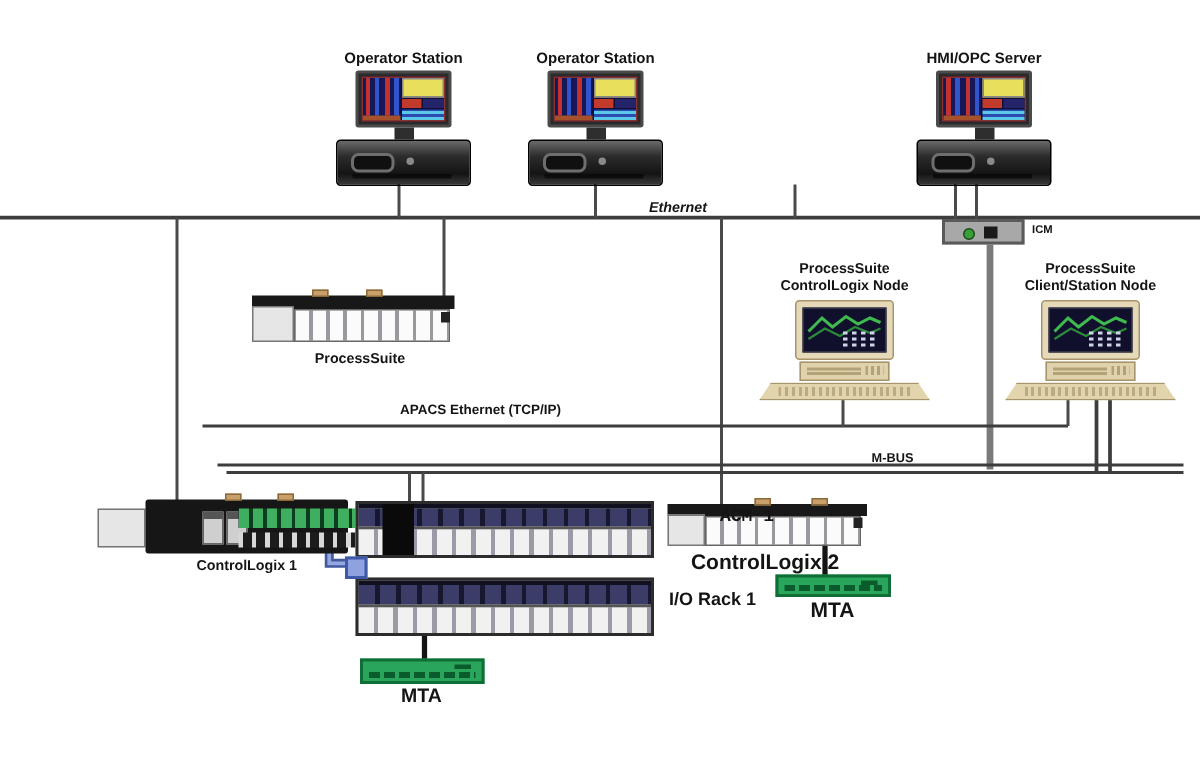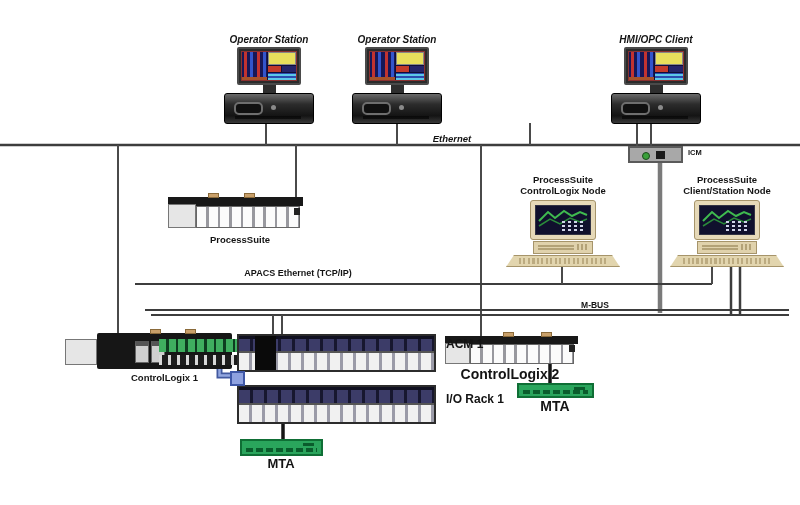--- a/index.html
+++ b/index.html
@@ -4,21 +4,21 @@
 <style>
   html,body{margin:0;padding:0;background:#fff;}
   .canvas{position:relative;width:800px;height:505px;background:#ffffff;overflow:hidden;
           font-family:"Liberation Sans",sans-serif;}
   .wires{position:absolute;left:0;top:0;z-index:1;}
   .comp{position:absolute;z-index:2;}
   .lbl{position:absolute;z-index:4;color:#141414;font-weight:bold;text-align:center;white-space:nowrap;}
 
   
   .ws{width:96px;text-align:center;}
-  .ws-label{font-size:10px;font-weight:bold;color:#141414;height:13px;line-height:12px;white-space:nowrap;font-style:italic;}
+  .ws-label{font-size:10px;font-weight:bold;color:#141414;height:13px;line-height:12px;white-space:nowrap;}
   .monitor{width:64px;height:38px;margin:0 auto;background:#2b2b2b;border:2px solid #4a4a4a;border-radius:2px;
            padding:2px;box-sizing:border-box;}
   .screen{width:100%;height:100%;display:flex;gap:1px;background:#0f0f3a;border:1px solid #8a3030;box-sizing:border-box;}
   .scr-left{width:46%;background-color:#171757;border-bottom:3px solid #a5522a;box-sizing:border-box;
     background-image:repeating-linear-gradient(90deg,transparent 0 2px,#c23330 2px 5px,transparent 5px 8px,#3355cc 8px 11px,transparent 11px 13px);}
   .scr-right{flex:1;display:flex;flex-direction:column;gap:1px;}
   .scr-yellow{height:45%;background:#e8df5c;border:1px solid #888;box-sizing:border-box;}
   .scr-mid{height:22%;display:flex;gap:1px;}
   .scr-red{width:45%;background:#c23a2a;}
   .scr-dark{flex:1;background:#24246a;}
@@ -80,27 +80,27 @@
   .mta-mark{position:absolute;right:7px;top:2px;width:11px;height:3px;background:#0a5c2c;}
 
   
   .icm-box{position:absolute;left:628px;top:146px;width:55px;height:17px;z-index:2;background:#a8a8a8;border:2px solid #5a5a5a;box-sizing:border-box;}
   .icm-led{position:absolute;left:12px;top:4px;width:6px;height:6px;border-radius:50%;background:#3aa03a;border:1px solid #1a4a1a;}
   .icm-port{position:absolute;left:26px;top:3px;width:9px;height:8px;background:#1a1a1a;}
 
   .blue-conn{position:absolute;left:230px;top:371px;width:15px;height:15px;z-index:3;background:#8fa2e0;border:2px solid #3f58a8;box-sizing:border-box;}
 
   .lbl-ethernet{left:421px;top:133px;width:62px;font-size:9.5px;font-style:italic;}
-  .lbl-apacs{left:222px;top:268px;width:152px;font-size:9px;}
+  .lbl-apacs{left:222px;top:268px;width:152px;font-size:9px;text-align:right;}
   .lbl-mbus{left:572px;top:300px;width:46px;font-size:8.5px;}
   .lbl-icm{left:688px;top:148px;width:24px;font-size:7.5px;text-align:left;}
   .lbl-clx-top{left:178px;top:234px;width:124px;font-size:9.5px;}
   .lbl-clx1{left:78px;top:372px;width:120px;font-size:9.5px;text-align:right;}
   .lbl-clx2{left:452px;top:366px;width:116px;font-size:14px;}
-  .lbl-acm1{left:446px;top:337px;width:70px;font-size:12px;text-align:left;}
+  .lbl-acm1{left:446px;top:337px;width:70px;font-size:12px;text-align:right;font-family:Liberation Mono, monospace;}
   .lbl-iorack1{left:446px;top:392px;width:90px;font-size:12px;text-align:left;}
   .lbl-mta-c{left:250px;top:456px;width:62px;font-size:13px;}
   .lbl-mta-r{left:526px;top:398px;width:58px;font-size:14px;}
 </style>
 </head>
 <body>
 
 <div class="canvas">
 
   <svg class="wires" width="800" height="505" viewBox="0 0 800 505">
@@ -175,21 +175,21 @@
     <div class="stand"></div>
     <div class="tower">
       <div class="tower-oval"></div>
       <div class="tower-dot"></div>
       <div class="tower-slot"></div>
     </div>
   </div>
 
 
   <div class="comp ws" style="left:608px;top:34px;">
-    <div class="ws-label">HMI/OPC Client</div>
+    <div class="ws-label">HMI/OPC Server</div>
     <div class="monitor">
       <div class="screen">
         <div class="scr-left"></div>
         <div class="scr-right">
           <div class="scr-yellow"></div>
           <div class="scr-mid">
               <div class="scr-red"></div>
               <div class="scr-dark"></div>
             </div>
           <div class="scr-cyan"></div>

